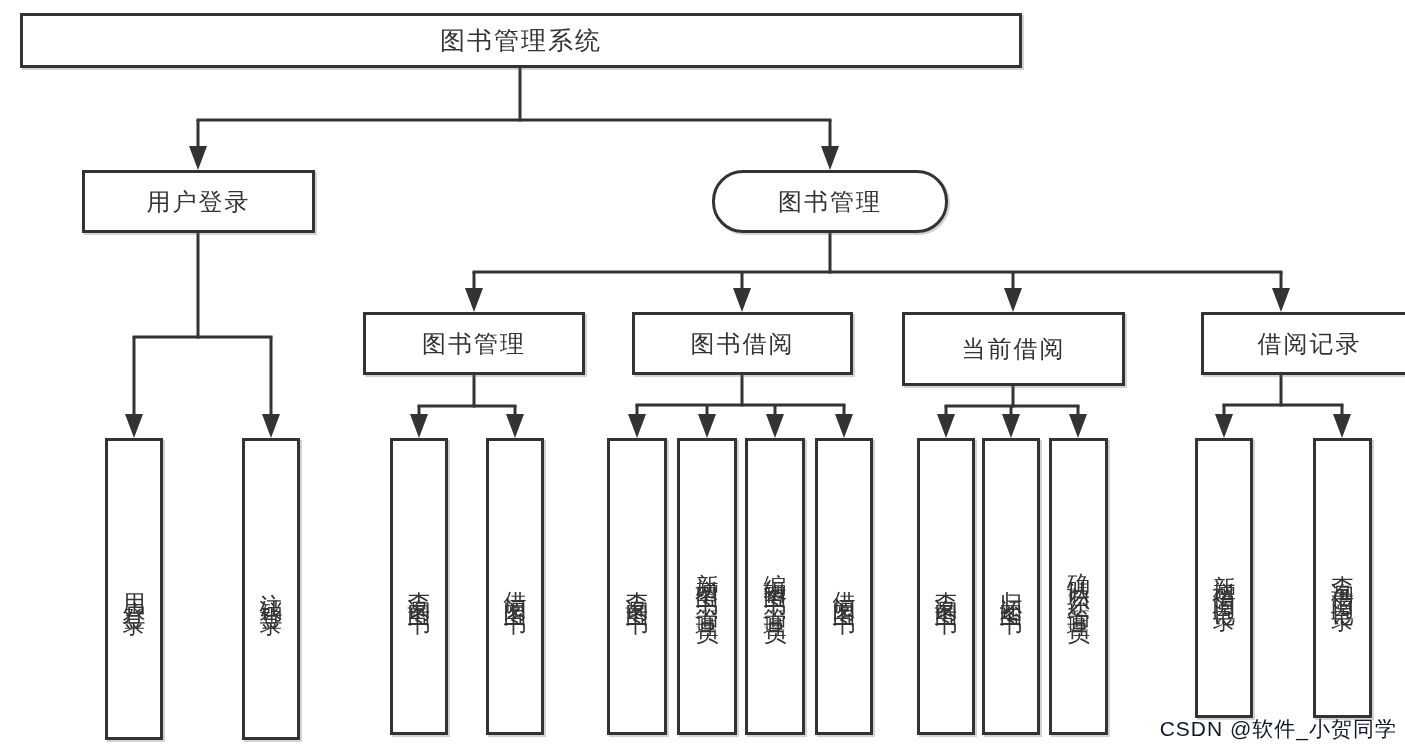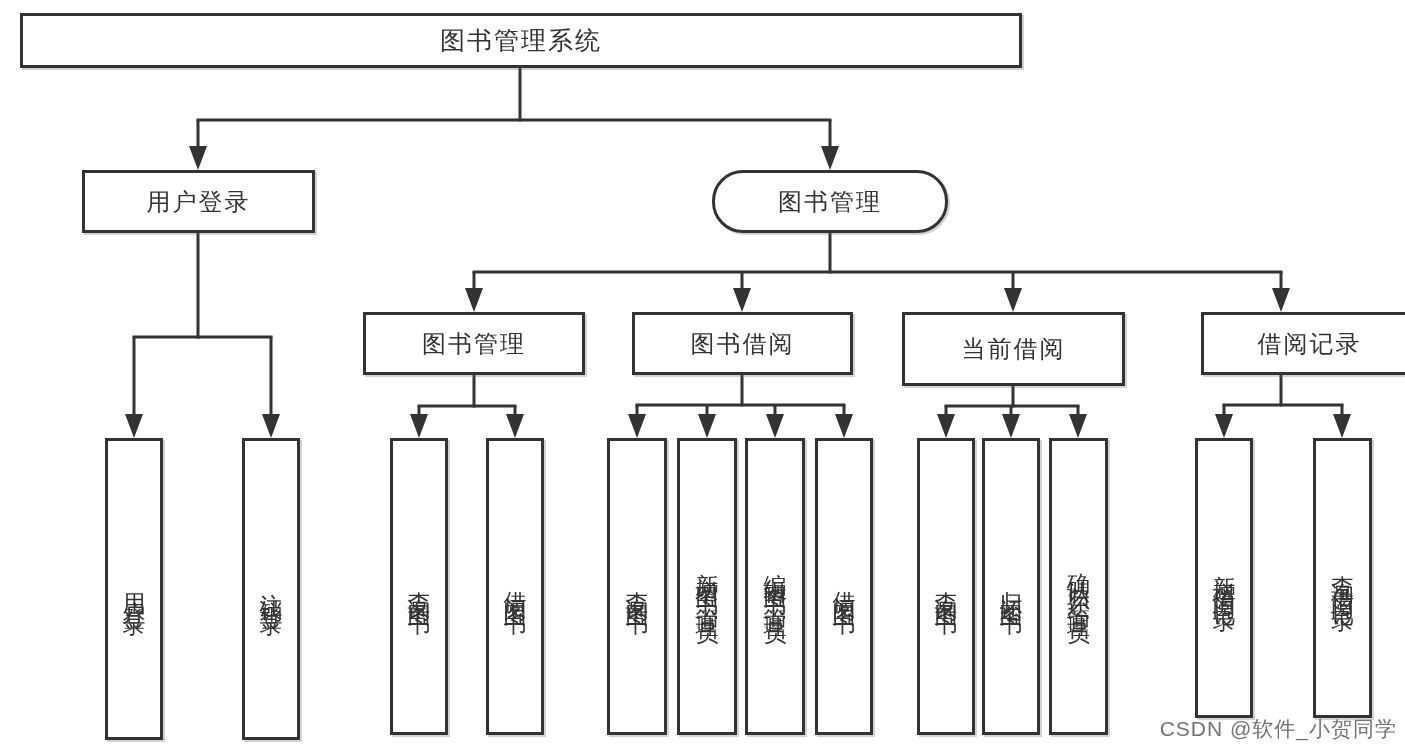--- a/index.html
+++ b/index.html
@@ -41,21 +41,21 @@
     font-size: 23px;
     letter-spacing: 7px;
     line-height: 1;
   }
   .watermark {
     position: absolute;
     right: 8px;
     bottom: 4px;
     font-size: 21px;
     letter-spacing: 1px;
-    color: #737373;
+    color: #0f172a;
     white-space: nowrap;
   }
 </style>
 </head>
 <body>
 
 <div class="canvas">
 
   <svg class="connectors" viewBox="0 0 1405 747" xmlns="http://www.w3.org/2000/svg">
 

